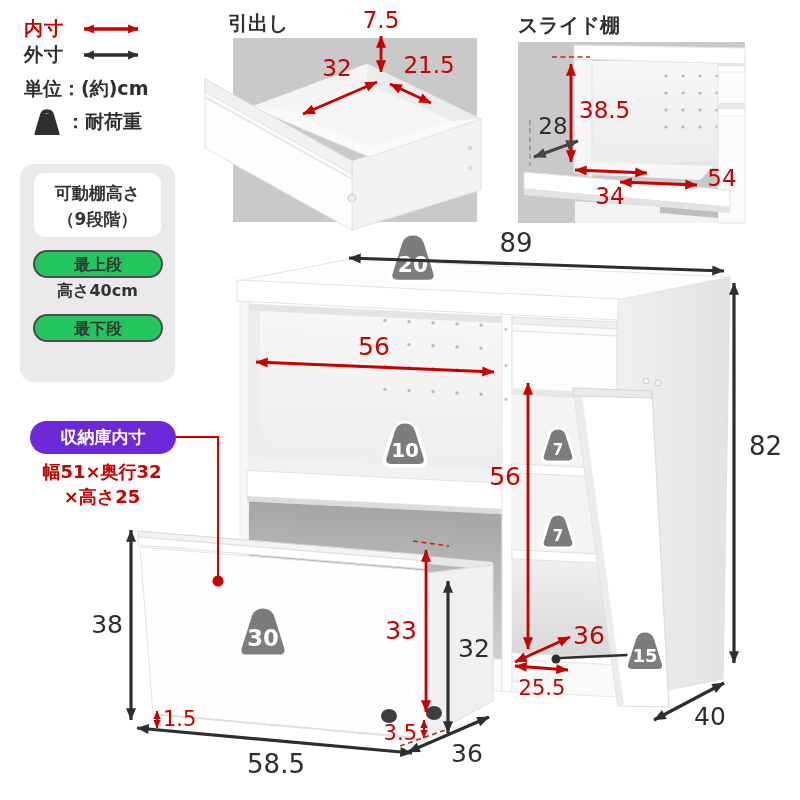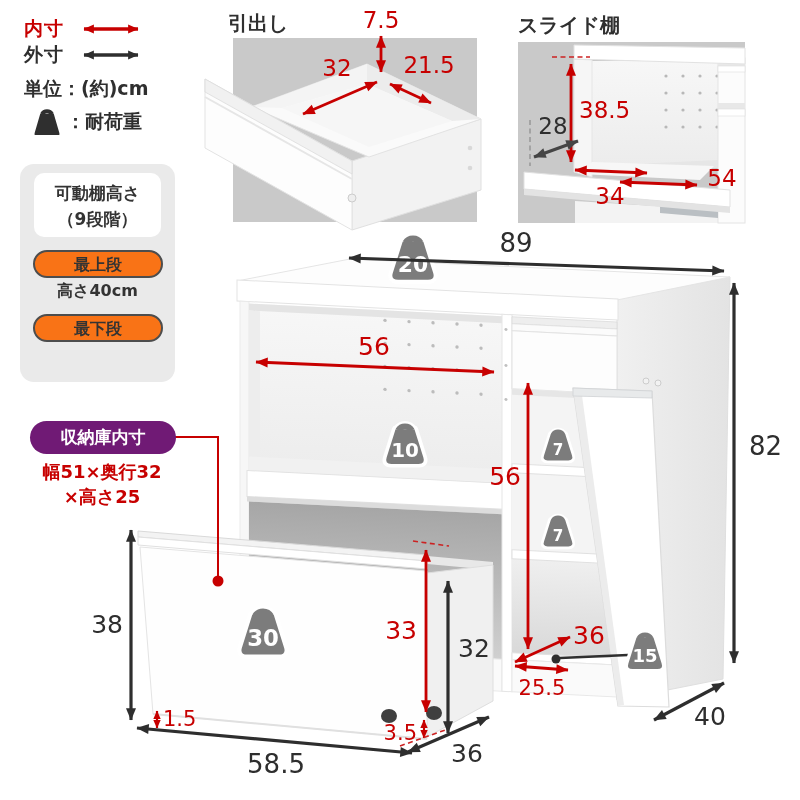--- a/index.html
+++ b/index.html
@@ -13,26 +13,26 @@
   .lg-label.red{color:#c70000;}
   .lg-unit{font-size:19px;font-weight:bold;color:#2f2f2f;margin-top:8px;}
   .lg-load{display:flex;align-items:center;gap:4px;margin-top:6px;margin-left:8px;font-family:Liberation Mono, monospace;}
   .lg-load span{font-size:19px;font-weight:bold;color:#2f2f2f;}
   
   .panel{left:20px;top:164px;width:155px;height:218px;background:#eaeaea;border-radius:14px;}
   .panel-title{position:absolute;left:14px;top:9px;width:127px;height:64px;background:#fff;
     border-radius:10px;text-align:center;font-size:17px;font-weight:bold;color:#333;
     line-height:1.5;padding-top:8px;box-sizing:border-box;}
   .pill{position:absolute;left:13px;width:130px;height:28px;border:2px solid #4d4d4d;
-    border-radius:16px;background:#f97316;text-align:center;line-height:26px;
+    border-radius:16px;background:#22c55e;text-align:center;line-height:26px;
     font-size:16px;font-weight:bold;color:#333;box-sizing:border-box;}
   .pill-val{position:absolute;left:0;width:155px;text-align:center;font-size:16px;
     font-weight:bold;color:#333;}
   
-  .storage-pill{left:30px;top:421px;width:146px;height:33px;background:#701a75;
+  .storage-pill{left:30px;top:421px;width:146px;height:33px;background:#6d28d9;
     border-radius:17px;color:#fff;text-align:center;line-height:33px;font-size:17px;
     font-weight:bold;}
   .storage-size{left:22px;top:459px;width:160px;text-align:center;font-size:18px;
     font-weight:bold;color:#c70000;line-height:1.4;}
   
   text{font-family:"DejaVu Sans",sans-serif;}
   .numB{font-size:25px;fill:#2e2e2e;}
   .numR{font-size:25px;fill:#c70000;}
   .sm{font-size:21px;}
   .md{font-size:23px;}

